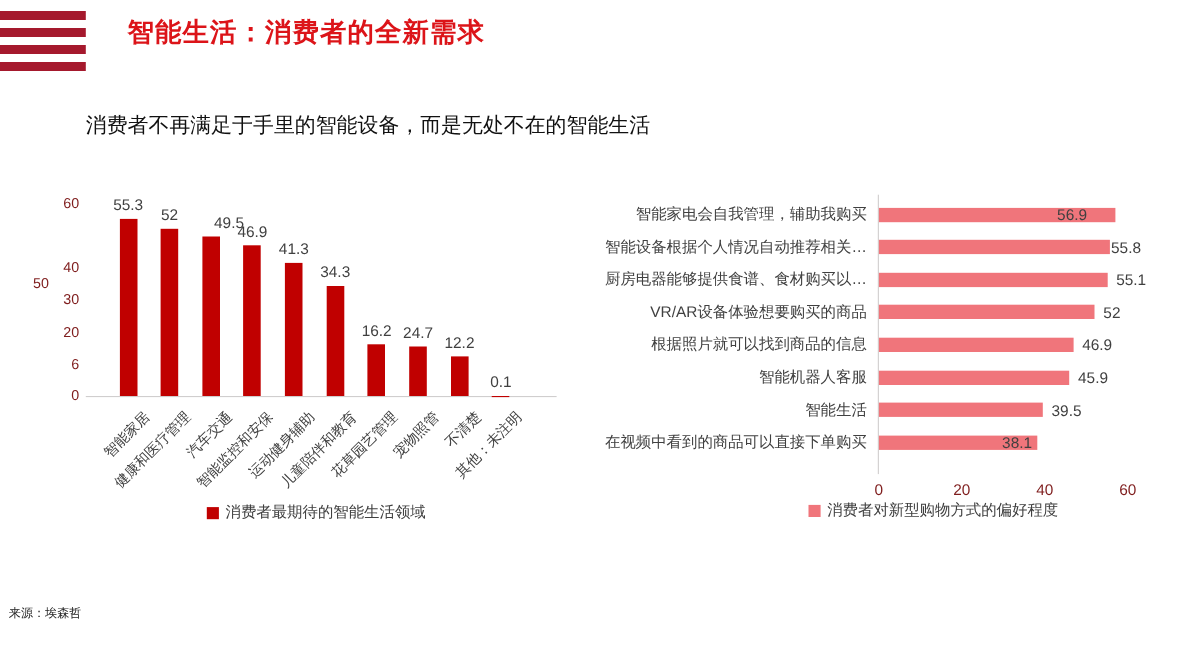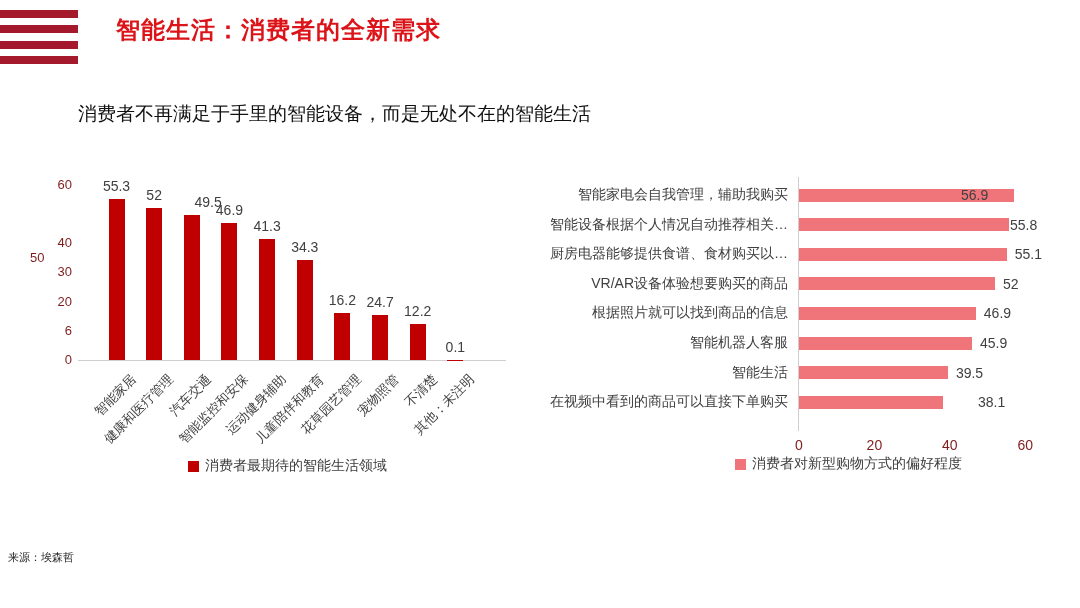--- a/index.html
+++ b/index.html
@@ -103,21 +103,21 @@
       <div style="position: absolute; left: 799px; top: 306.9px; width: 176.813px; height: 13px; background: rgb(240, 117, 123);"></div>
       <div class="val" style="position: absolute; left: 983.813px; top: 306.4px;">46.9</div>
       <div class="hcat" style="position: absolute; left: 530px; top: 334px; width: 258px; text-align: right;">智能机器人客服</div>
       <div style="position: absolute; left: 799px; top: 336.5px; width: 173.043px; height: 13px; background: rgb(240, 117, 123);"></div>
       <div class="val" style="position: absolute; left: 980.043px; top: 336px;">45.9</div>
       <div class="hcat" style="position: absolute; left: 530px; top: 363.6px; width: 258px; text-align: right;">智能生活</div>
       <div style="position: absolute; left: 799px; top: 366.1px; width: 148.915px; height: 13px; background: rgb(240, 117, 123);"></div>
       <div class="val" style="position: absolute; left: 955.915px; top: 365.6px;">39.5</div>
       <div class="hcat" style="position: absolute; left: 530px; top: 393.2px; width: 258px; text-align: right;">在视频中看到的商品可以直接下单购买</div>
       <div style="position: absolute; left: 799px; top: 395.7px; width: 143.637px; height: 13px; background: rgb(240, 117, 123);"></div>
-      <div class="val" style="position: absolute; left: 978px; top: 395.2px;">38.1</div>
+      <div class="val" style="position: absolute; left: 911px; top: 395.2px;">38.1</div>
       <div class="tick" style="position: absolute; left: 779px; top: 438px; width: 40px; text-align: center; font-size: 14px;">0</div>
       <div class="tick" style="position: absolute; left: 854.4px; top: 438px; width: 40px; text-align: center; font-size: 14px;">20</div>
       <div class="tick" style="position: absolute; left: 929.8px; top: 438px; width: 40px; text-align: center; font-size: 14px;">40</div>
       <div class="tick" style="position: absolute; left: 1005.2px; top: 438px; width: 40px; text-align: center; font-size: 14px;">60</div>
     </div>
 
   <div class="legend legend-left">
     <span class="swatch" id="swatch-left" style="background: rgb(192, 0, 0);"></span>
     <span>消费者最期待的智能生活领域</span>
   </div>

